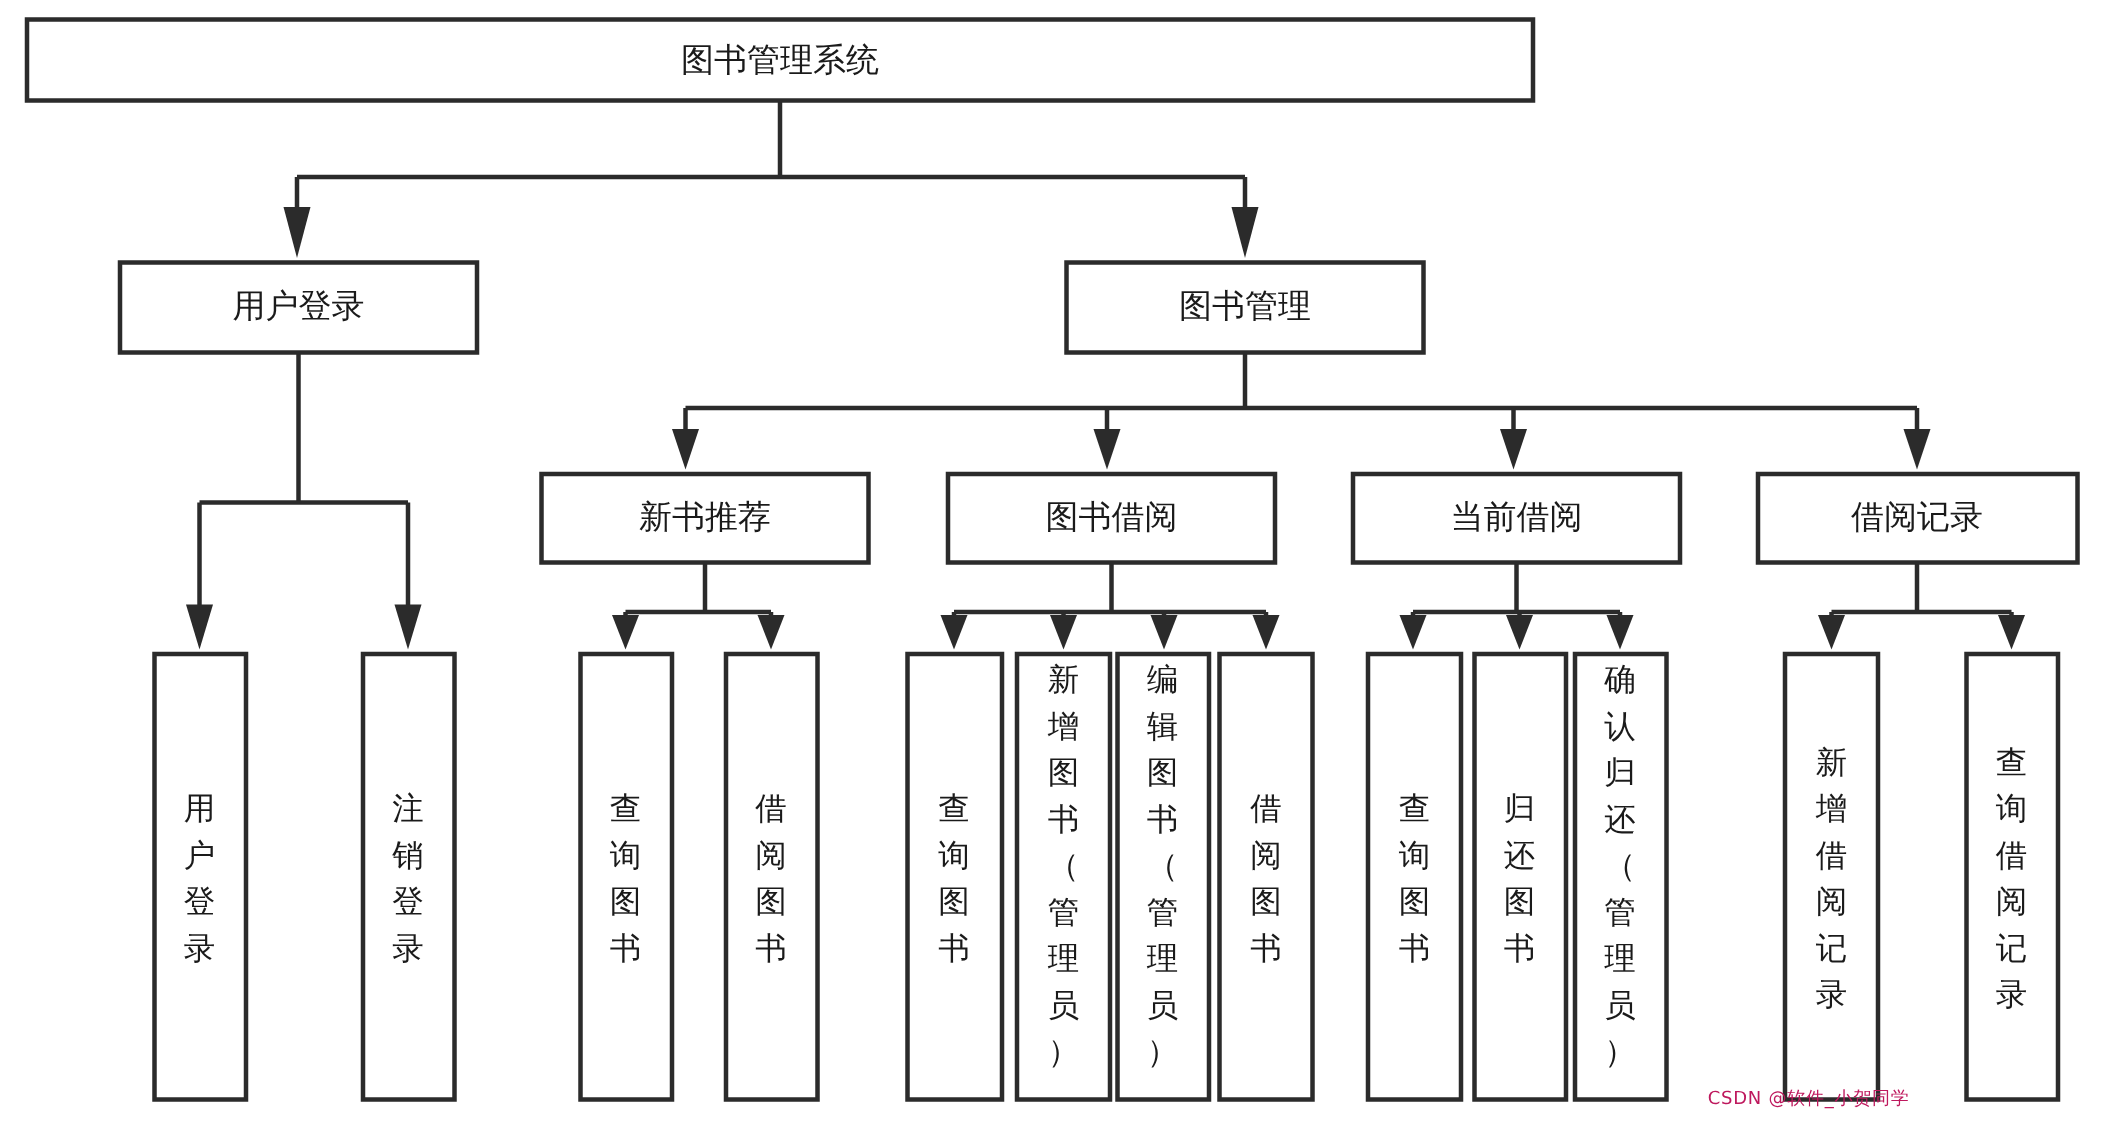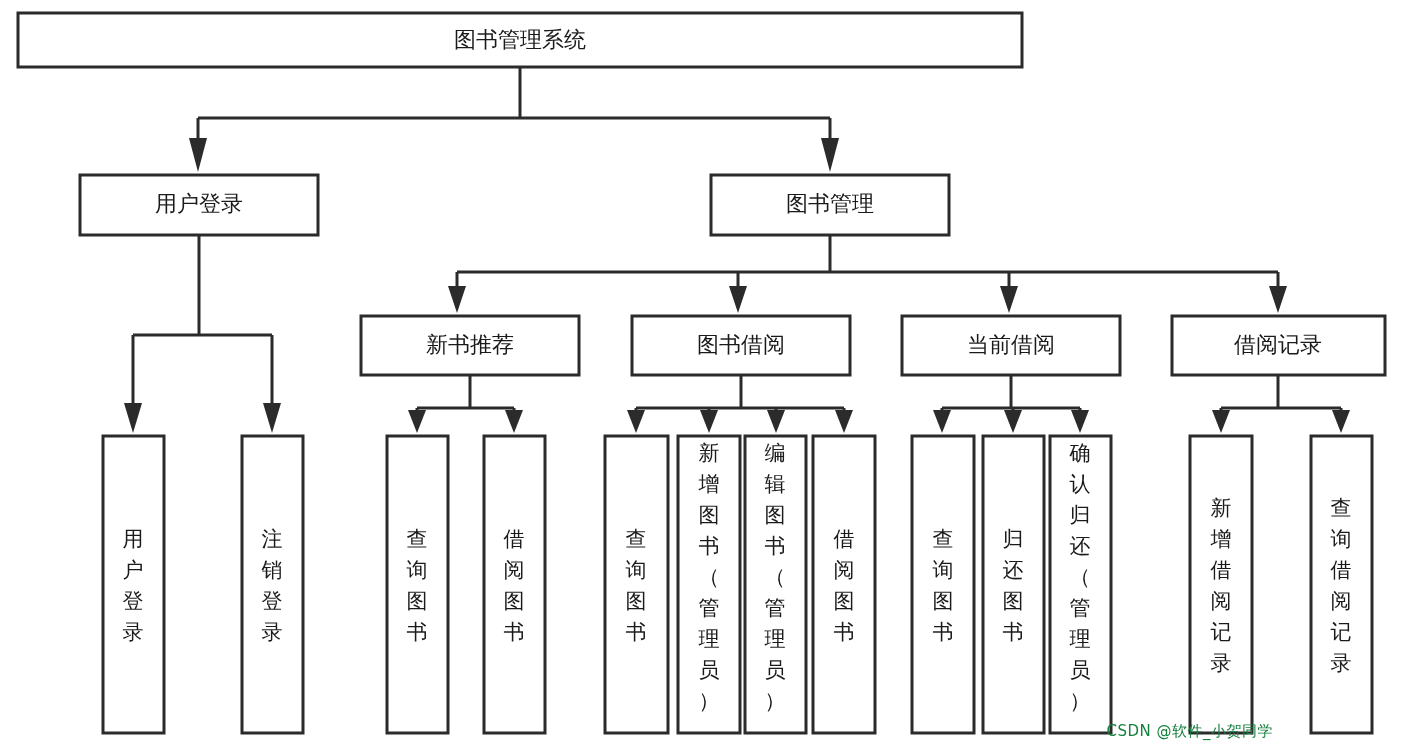--- a/index.html
+++ b/index.html
@@ -53,22 +53,22 @@
     font-family: "DejaVu Sans", "Liberation Sans", sans-serif;
     fill: #1a1a1a;
     font-size: 21px;
     text-anchor: middle;
   }
   .watermark {
     position: absolute;
     right: 8px;
     bottom: 6px;
     font-family: "DejaVu Sans", "Liberation Sans", sans-serif;
-    font-size: 15px;
-    color: #15803d;
+    font-size: 12px;
+    color: #be185d;
     white-space: nowrap;
     letter-spacing: 0.5px;
     pointer-events: none;
   }
 </style>
 </head>
 <body>
 
 <div id="diagram-root">
 

